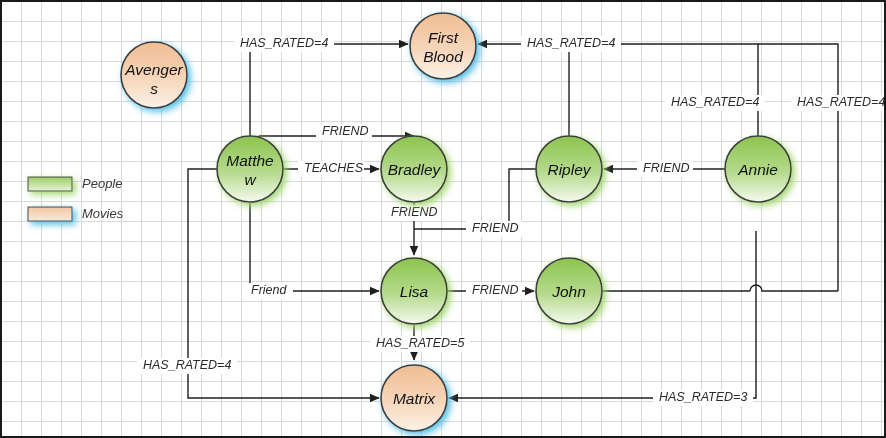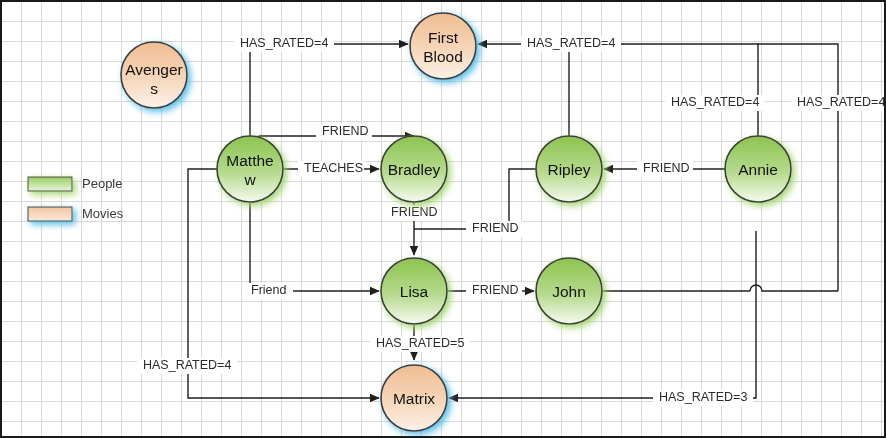--- a/index.html
+++ b/index.html
@@ -16,20 +16,21 @@
     height: 438px;
     box-sizing: border-box;
     border: 2px solid #1a1a1a;
     background-color: #ffffff;
     background-image:
       linear-gradient(to right, #d9d9d9 1px, transparent 1px),
       linear-gradient(to bottom, #d9d9d9 1px, transparent 1px);
     background-size: 20px 20px;
     background-position: -1px -1px;
     overflow: hidden;
+    font-style: italic;
   }
   #graph-svg {
     position: absolute;
     left: 0;
     top: 0;
     width: 886px;
     height: 438px;
   }
   .edge-line {
     fill: none;

